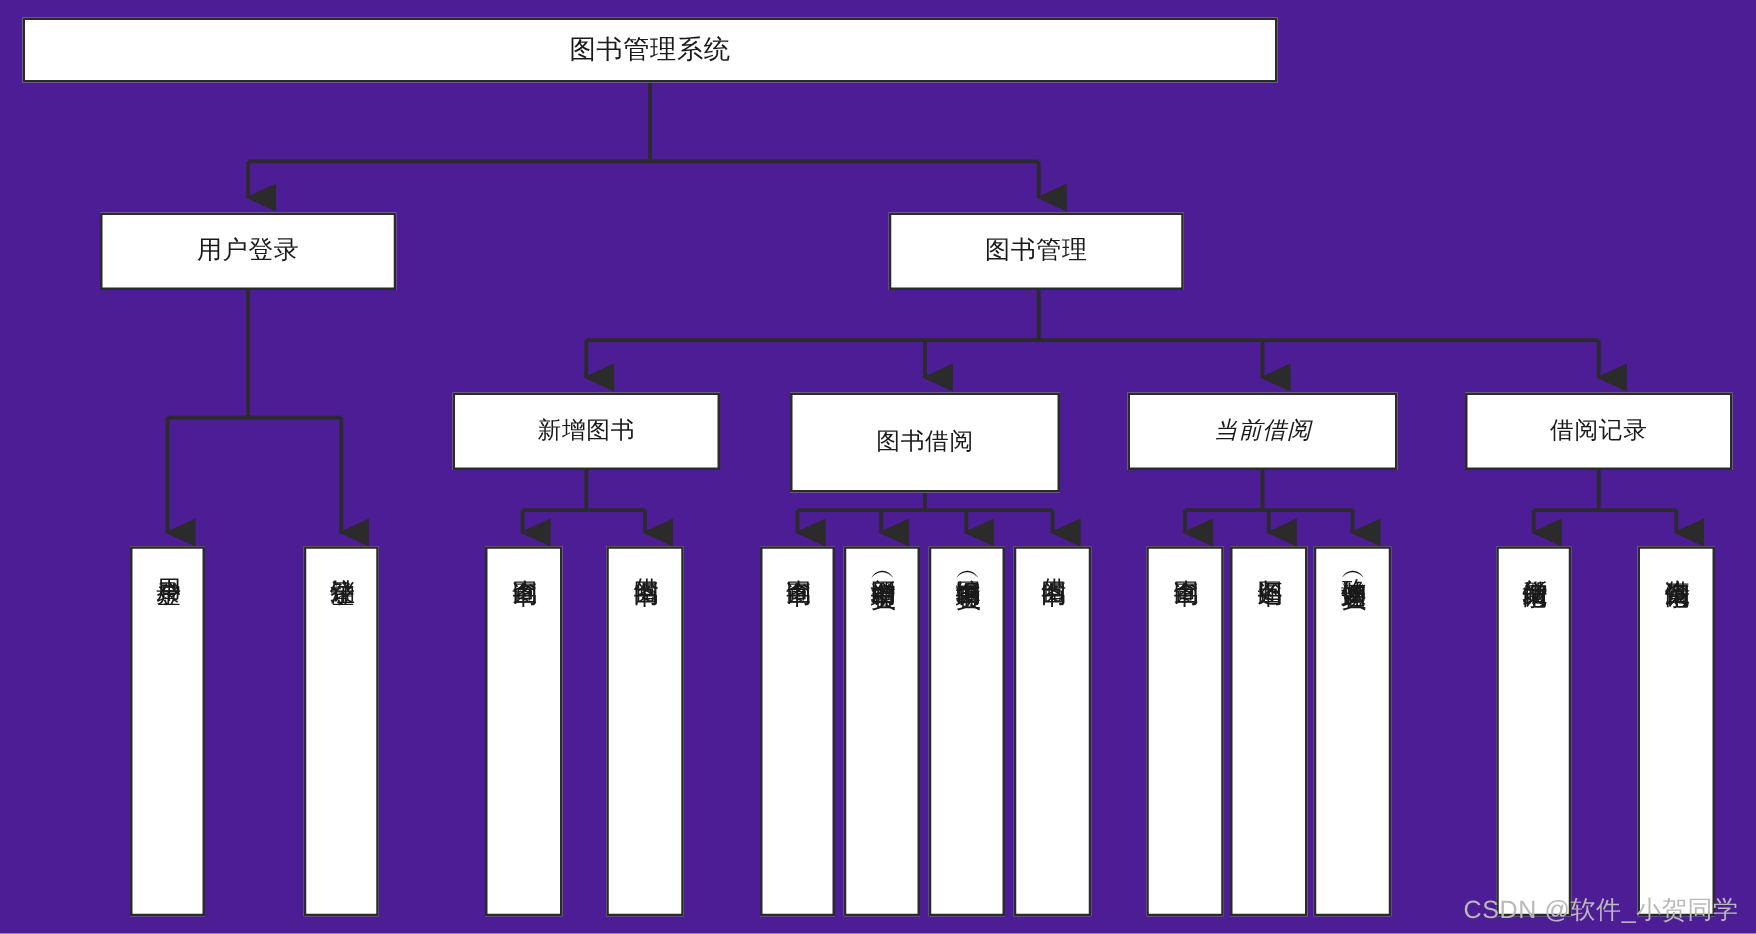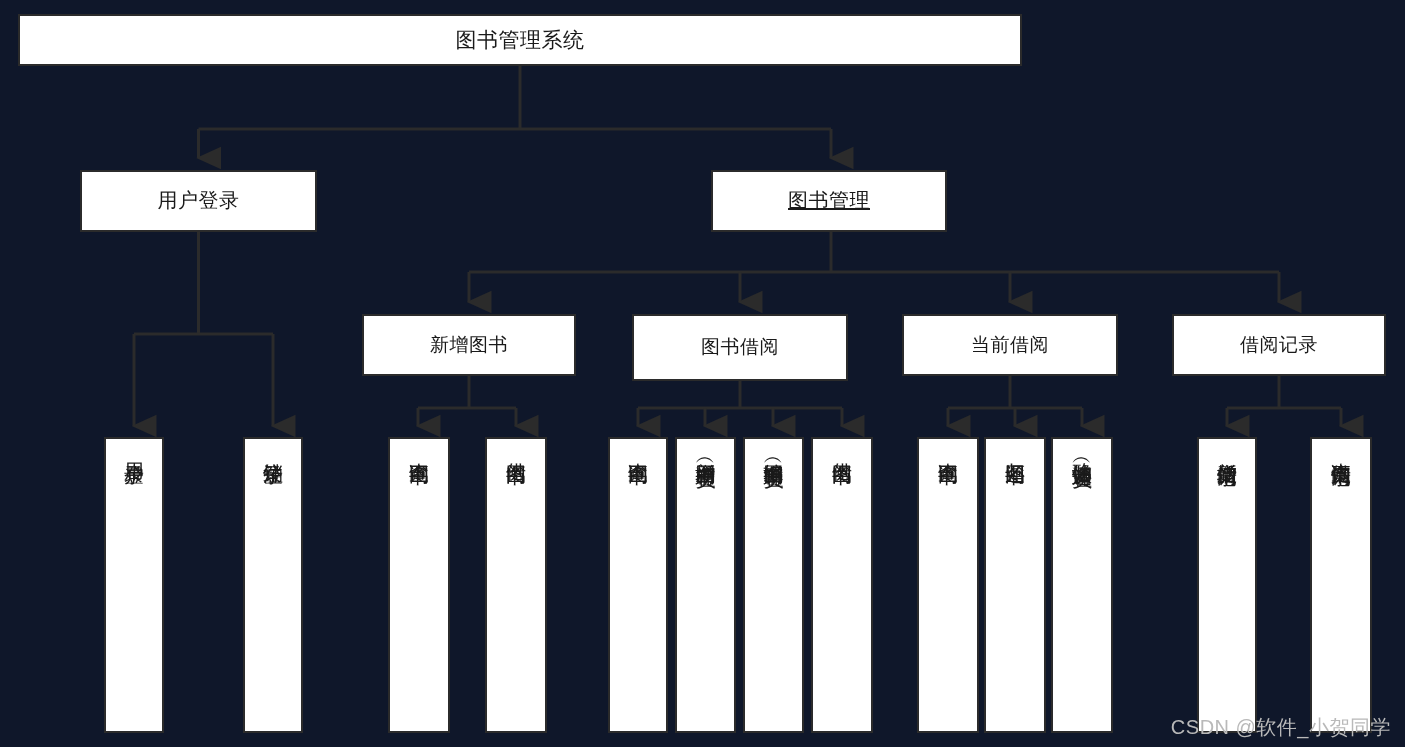--- a/index.html
+++ b/index.html
@@ -7,21 +7,21 @@
     padding: 0;
     background: #ffffff;
   }
   body {
     font-family: "Liberation Sans", "DejaVu Sans", sans-serif;
   }
   #canvas {
     position: relative;
     width: 1405px;
     height: 747px;
-    background: #0f172a;
+    background: #4c1d95;
     overflow: hidden;
   }
   svg.wires {
     position: absolute;
     left: 0;
     top: 0;
     width: 1405px;
     height: 747px;
     pointer-events: none;
   }
@@ -123,31 +123,31 @@
     </g>
   </svg>
 
   <div class="node root" style="left:18px; top:14px; width:1004px; height:52px;">
     <span class="node-label">图书管理系统</span>
   </div>
 
   <div class="node level2" style="left:80px; top:170px; width:237px; height:62px;">
     <span class="node-label">用户登录</span>
   </div>
-  <div class="node level2" style="left:711px; top:170px; width:236px; height:62px;text-decoration:underline;">
+  <div class="node level2" style="left:711px; top:170px; width:236px; height:62px;">
     <span class="node-label">图书管理</span>
   </div>
 
   <div class="node level3" style="left:362px; top:314px; width:214px; height:62px;">
     <span class="node-label">新增图书</span>
   </div>
-  <div class="node level3" style="left:632px; top:314px; width:216px; height:67px;">
+  <div class="node level3" style="left:632px; top:314px; width:216px; height:80px;">
     <span class="node-label">图书借阅</span>
   </div>
-  <div class="node level3" style="left:902px; top:314px; width:216px; height:62px;">
+  <div class="node level3" style="left:902px; top:314px; width:216px; height:62px;font-style:italic;">
     <span class="node-label">当前借阅</span>
   </div>
   <div class="node level3" style="left:1172px; top:314px; width:214px; height:62px;">
     <span class="node-label">借阅记录</span>
   </div>
 
   <div class="node leaf" style="left:104px; top:437px; width:60px; height:296px;">
     <span class="node-label">用户登录</span>
   </div>
   <div class="node leaf" style="left:243px; top:437px; width:60px; height:296px;">

